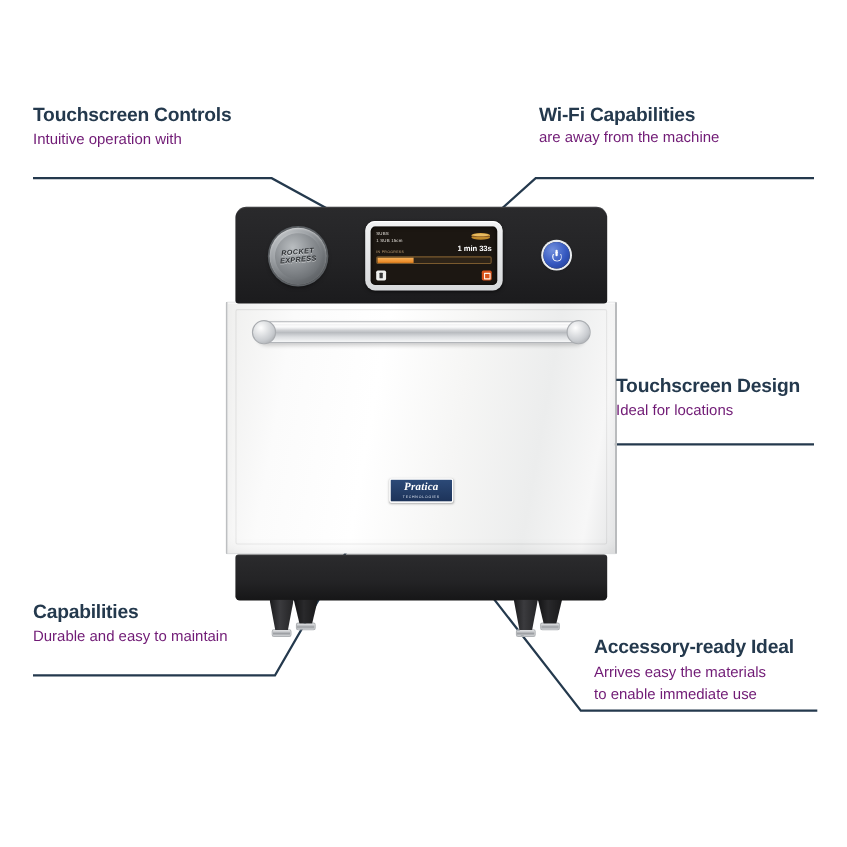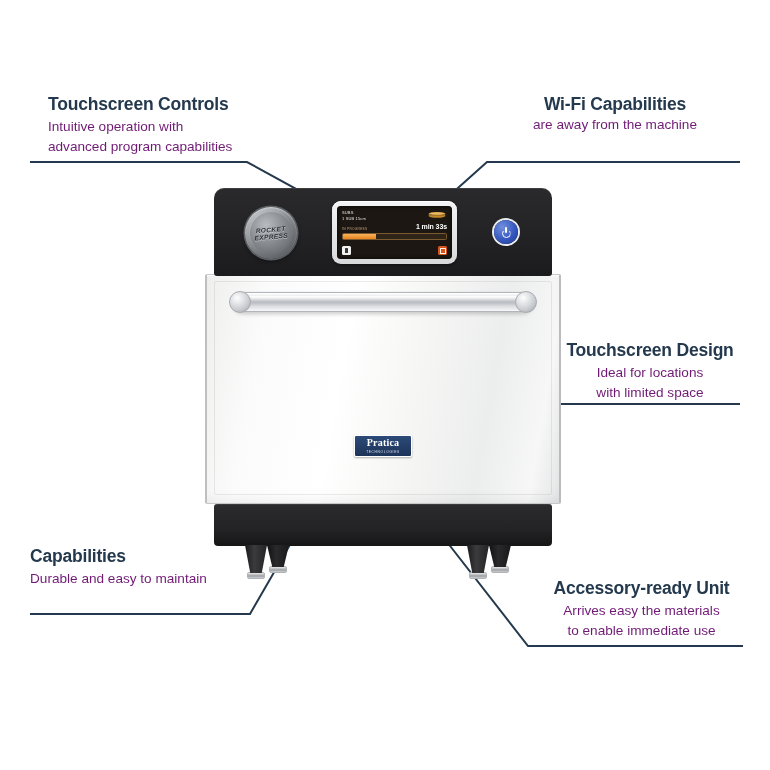--- a/index.html
+++ b/index.html
@@ -13,23 +13,23 @@
   
   .callout{position:absolute;}
   .callout .c-title{
     font-size:17.5px;font-weight:bold;color:#24394d;
     letter-spacing:-0.2px;line-height:1.22;white-space:nowrap;
   }
   .callout .c-sub{
     font-size:13.6px;color:#701a75;line-height:1.42;margin-top:2px;
     white-space:nowrap;
   }
-  .callout.right-al{text-align:center;}
-
-  #callout-touchscreen{left:30px;top:94px;width:212px;margin-left:18px;}
+  .callout.right-al{text-align:left;}
+
+  #callout-touchscreen{left:30px;top:94px;width:212px;}
   #callout-wifi{left:490px;top:94px;width:250px;}
   #callout-countertop{left:560px;top:340px;width:180px;}
   #callout-stainless{left:30px;top:546px;width:205px;}
   #callout-accessory{left:540px;top:578px;width:203px;}
 
   
   .conn{position:absolute;left:0;top:0;width:770px;height:770px;
         pointer-events:none;}
 
   
@@ -175,21 +175,21 @@
 
   .logo-plate{
     position:absolute;left:50%;transform:translateX(-50%);top:160px;
     width:58px;height:22px;border-radius:2px;
     background:linear-gradient(180deg,#2c4a78,#1d3359);
     border:1.5px solid #ffffff;box-sizing:border-box;
     box-shadow:0 1px 2px rgba(0,0,0,.3);
     display:flex;flex-direction:column;align-items:center;justify-content:center;
   }
   .logo-plate .l1{
-    font-family:"Liberation Serif",serif;font-size:10px;
+    font-family:"Liberation Serif",serif;font-size:10px;font-style:italic;
     font-weight:bold;color:#ffffff;line-height:1;letter-spacing:.2px;
   }
   .logo-plate .l2{
     font-size:3.2px;color:#dbe3ef;letter-spacing:.7px;margin-top:1.5px;
   }
 
   
   .base{
     position:absolute;left:9px;top:316px;width:338px;height:42px;
     background:linear-gradient(180deg,#2b2b2d 0%,#232325 60%,#161617 100%);
@@ -313,38 +313,36 @@
     </div>
     <div class="leg l3">
       <div class="shaft"></div>
         <div class="foot"></div>
     </div>
   </div>
 
   <div class="callout" id="callout-touchscreen">
     <div class="c-title">Touchscreen Controls</div>
     <div class="c-sub">Intuitive operation with</div>
-    <div class="c-sub" style="margin-top:0">advanced program capabilities</div>
   </div>
 
   <div class="callout right-al" id="callout-wifi">
     <div class="c-title">Wi-Fi Capabilities</div>
     <div class="c-sub" style="margin-top:0">are away from the machine</div>
   </div>
 
   <div class="callout right-al" id="callout-countertop">
     <div class="c-title">Touchscreen Design</div>
     <div class="c-sub">Ideal for locations</div>
-    <div class="c-sub" style="margin-top:0">with limited space</div>
   </div>
 
   <div class="callout" id="callout-stainless">
     <div class="c-title">Capabilities</div>
     <div class="c-sub">Durable and easy to maintain</div>
   </div>
 
   <div class="callout right-al" id="callout-accessory">
-    <div class="c-title">Accessory-ready Unit</div>
+    <div class="c-title">Accessory-ready Ideal</div>
     <div class="c-sub">Arrives easy the materials</div>
     <div class="c-sub" style="margin-top:0">to enable immediate use</div>
   </div>
 
 </div>
 
 </body></html>

